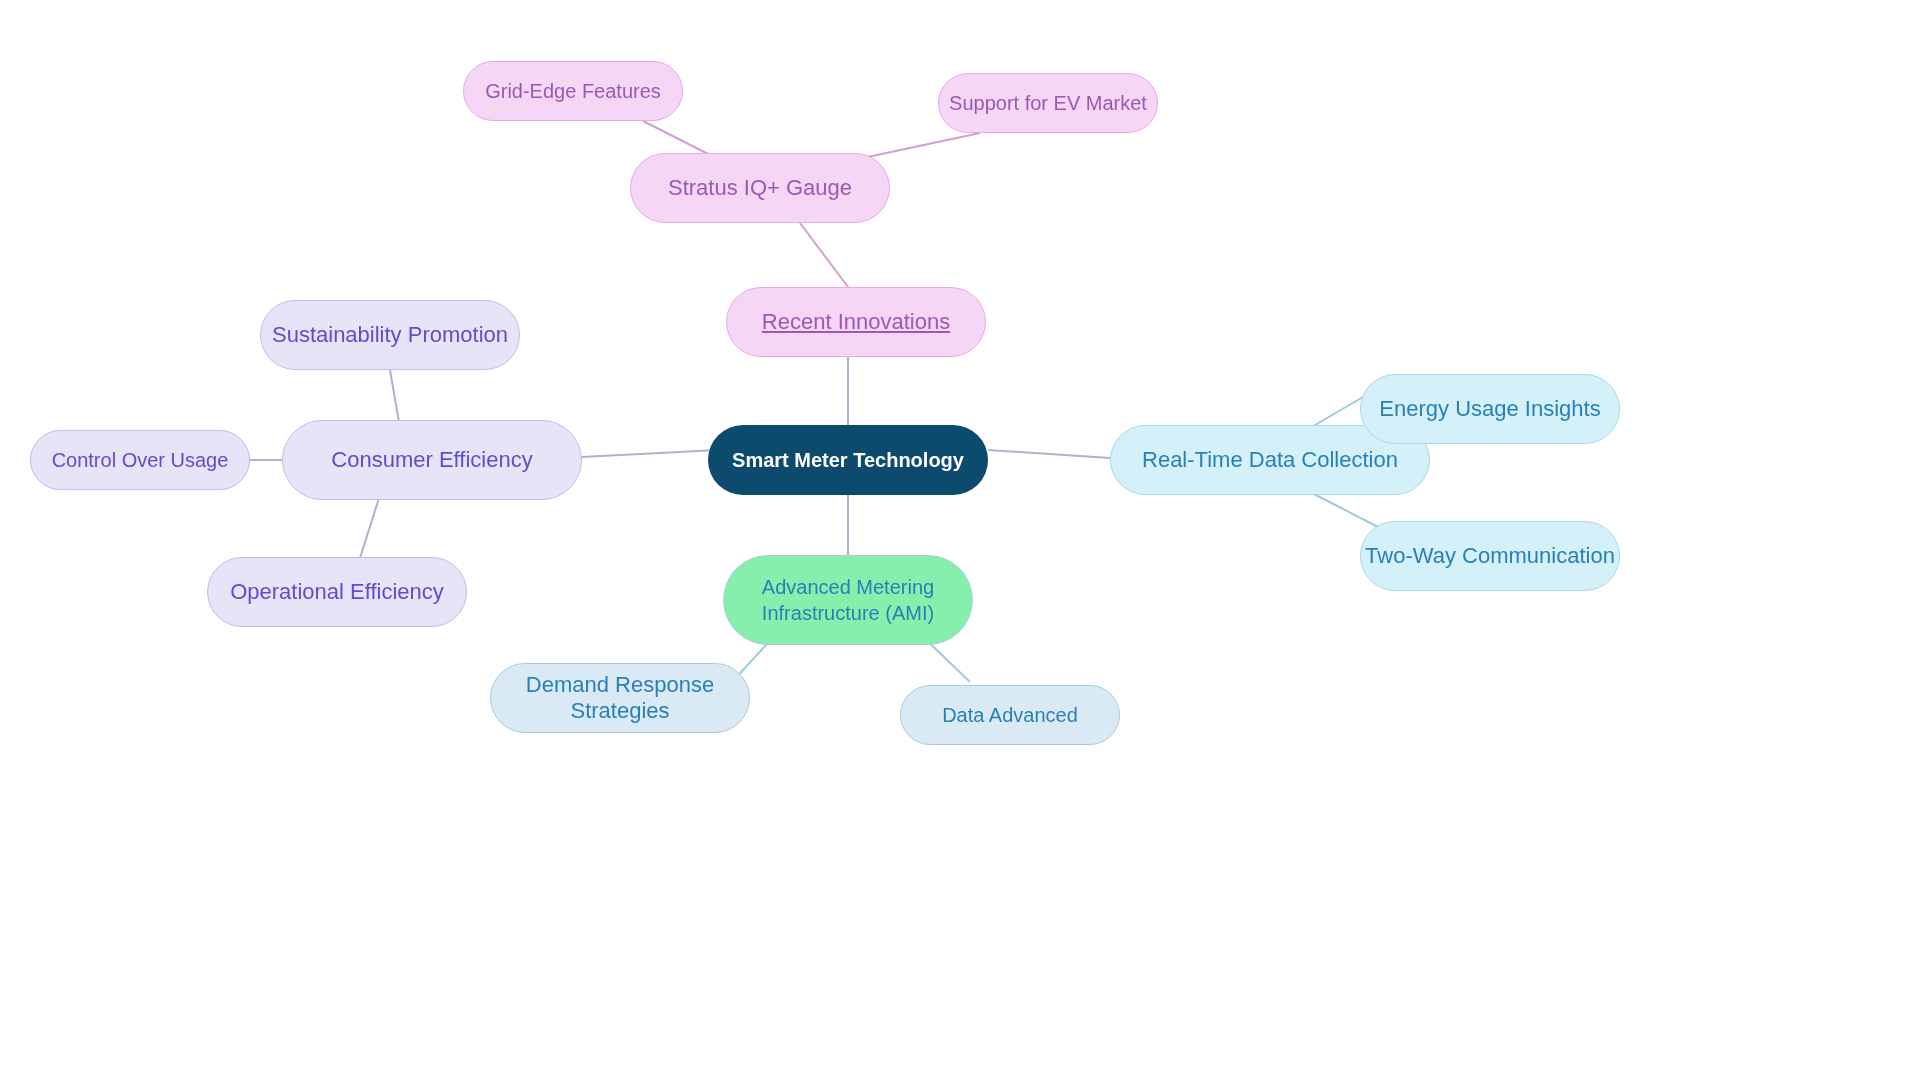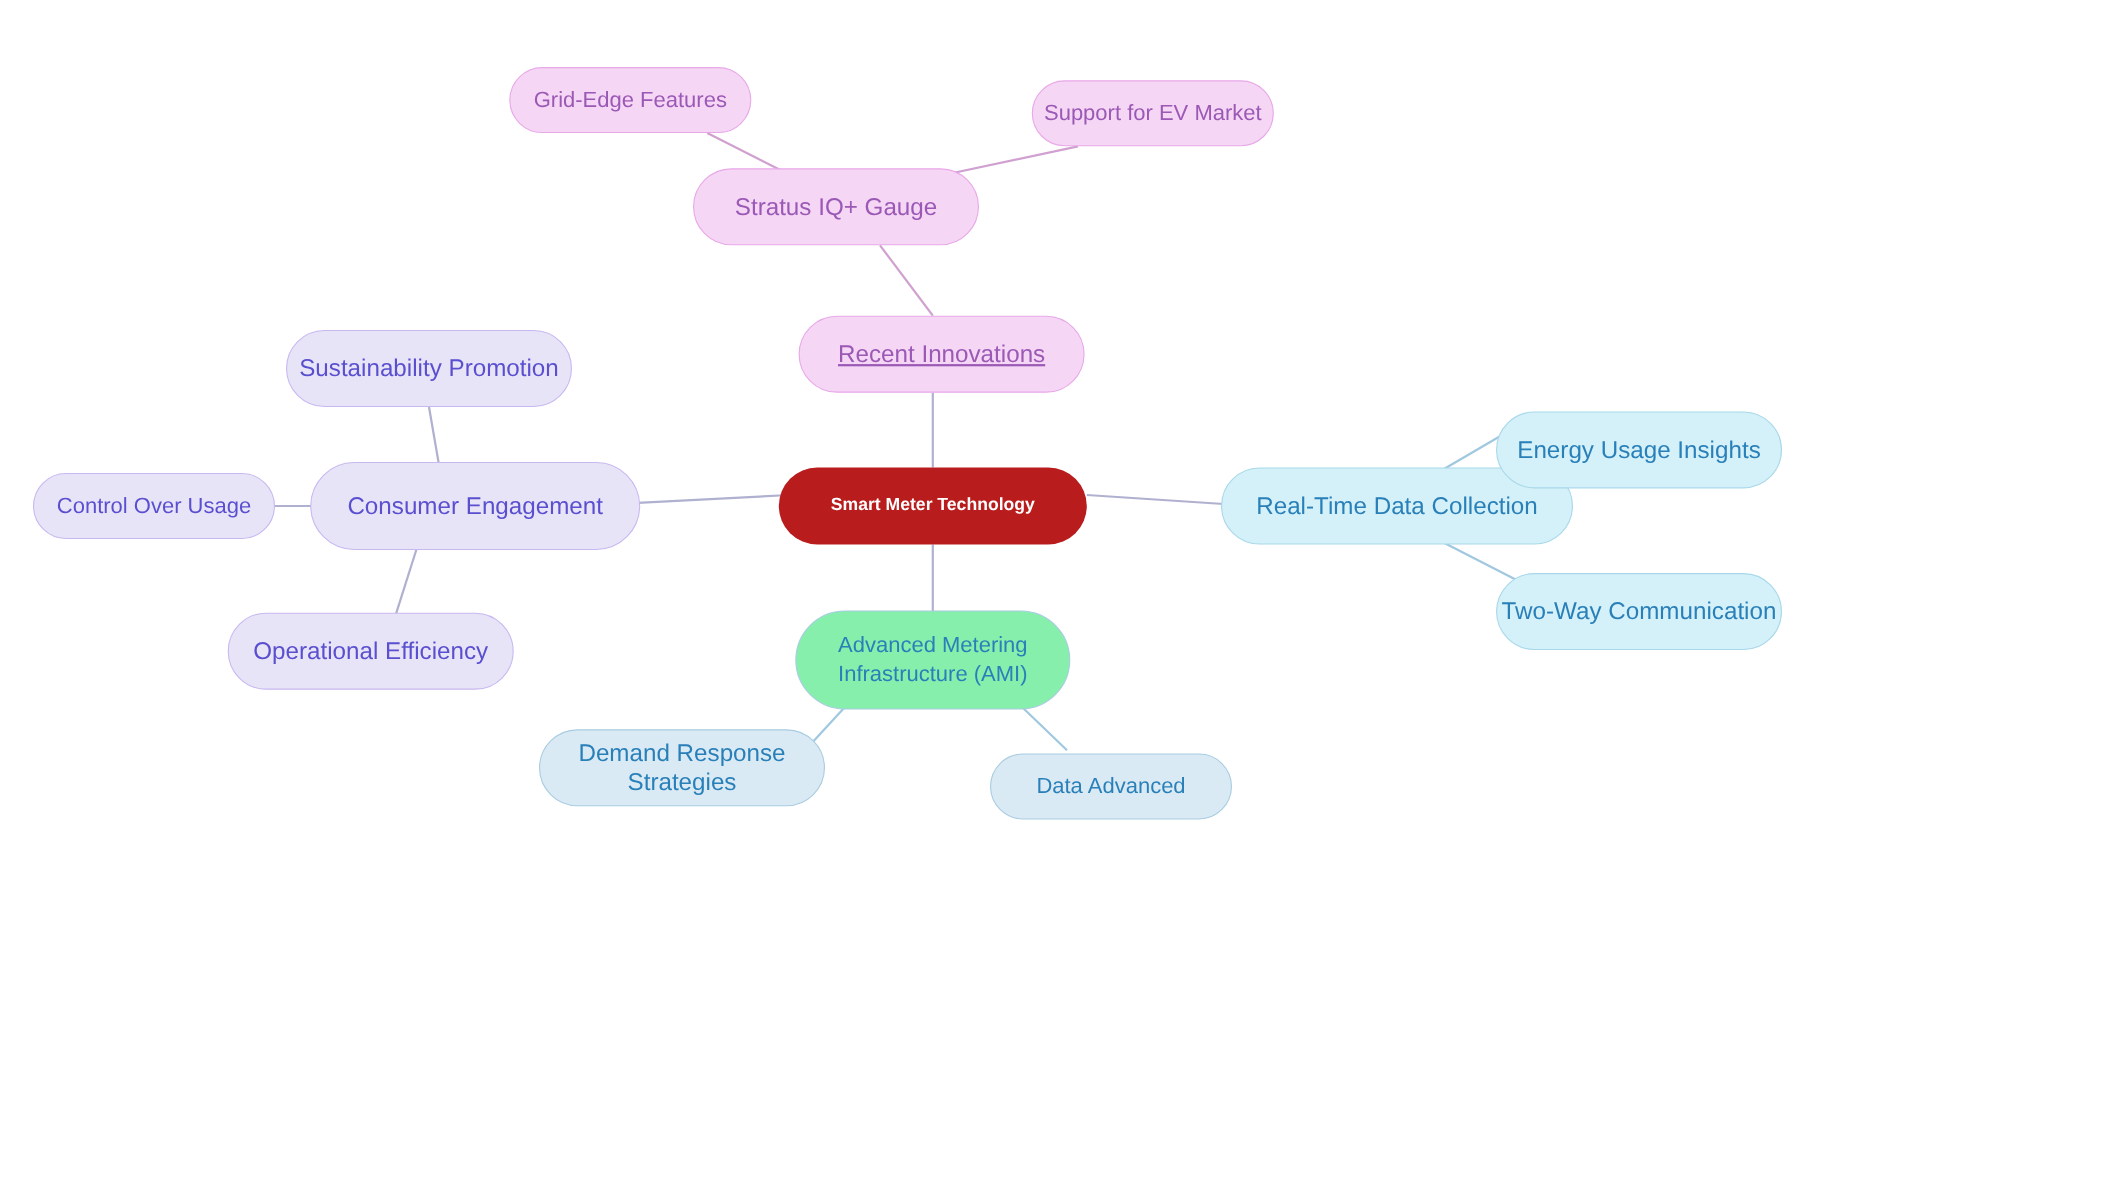--- a/index.html
+++ b/index.html
@@ -25,25 +25,25 @@
       justify-content: center;
       text-align: center;
       border-radius: 50px;
       font-size: 22px;
       font-weight: 500;
       cursor: pointer;
       transform: translate(-50%, -50%);
     }
     
     .node-center {
-      background: #b91c1c;
+      background: #0c4a6e;
       color: #ffffff;
       width: 280px;
       height: 70px;
-      font-size: 16px;
+      font-size: 20px;
       font-weight: 600;
     }
     
     .node-purple {
       background: #e8e4f8;
       color: #5a4fcf;
       border: 1.5px solid #c8b8f0;
     }
     
     .node-pink {
@@ -106,21 +106,21 @@
 <div class="node node-center" style="left: 848px; top: 460px;">Smart Meter Technology</div>
 
 <div class="node node-pink node-md" style="left: 856px; top: 322px; text-decoration: underline;">Recent Innovations</div>
 
 <div class="node node-pink node-md" style="left: 760px; top: 188px;">Stratus IQ+ Gauge</div>
 
 <div class="node node-pink node-sm" style="left: 573px; top: 91px;">Grid-Edge Features</div>
 
 <div class="node node-pink node-sm" style="left: 1048px; top: 103px;">Support for EV Market</div>
 
-<div class="node node-purple node-lg" style="left: 432px; top: 460px;">Consumer Engagement</div>
+<div class="node node-purple node-lg" style="left: 432px; top: 460px;">Consumer Efficiency</div>
 
 <div class="node node-purple node-md" style="left: 390px; top: 335px;">Sustainability Promotion</div>
 
 <div class="node node-purple node-sm" style="left: 140px; top: 460px;">Control Over Usage</div>
 
 <div class="node node-purple node-md" style="left: 337px; top: 592px;">Operational Efficiency</div>
 
 <div class="node node-blue node-xl" style="left: 1270px; top: 460px;">Real-Time Data Collection</div>
 
 <div class="node node-blue node-md" style="left: 1490px; top: 377px; margin-top: 32px;">Energy Usage Insights</div>

